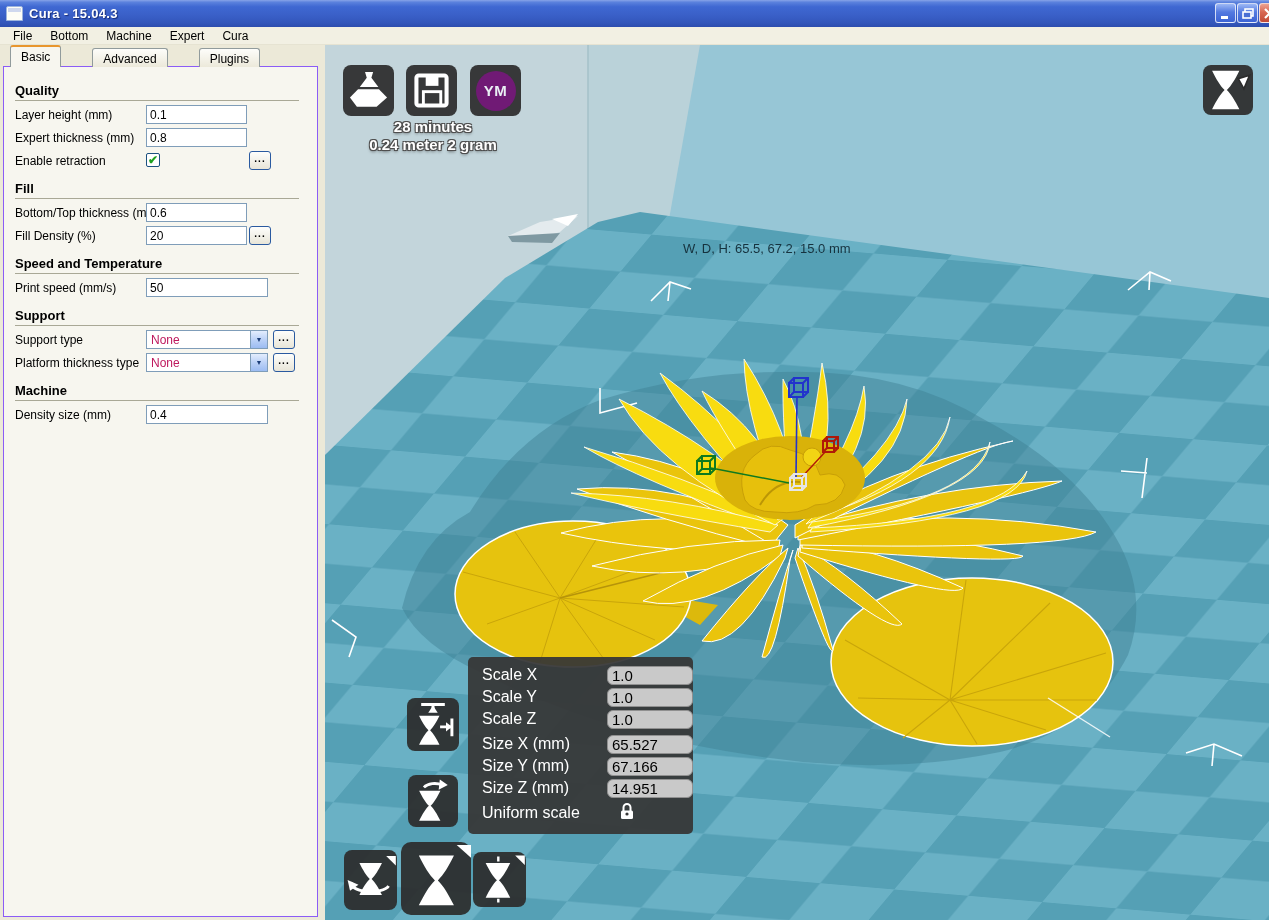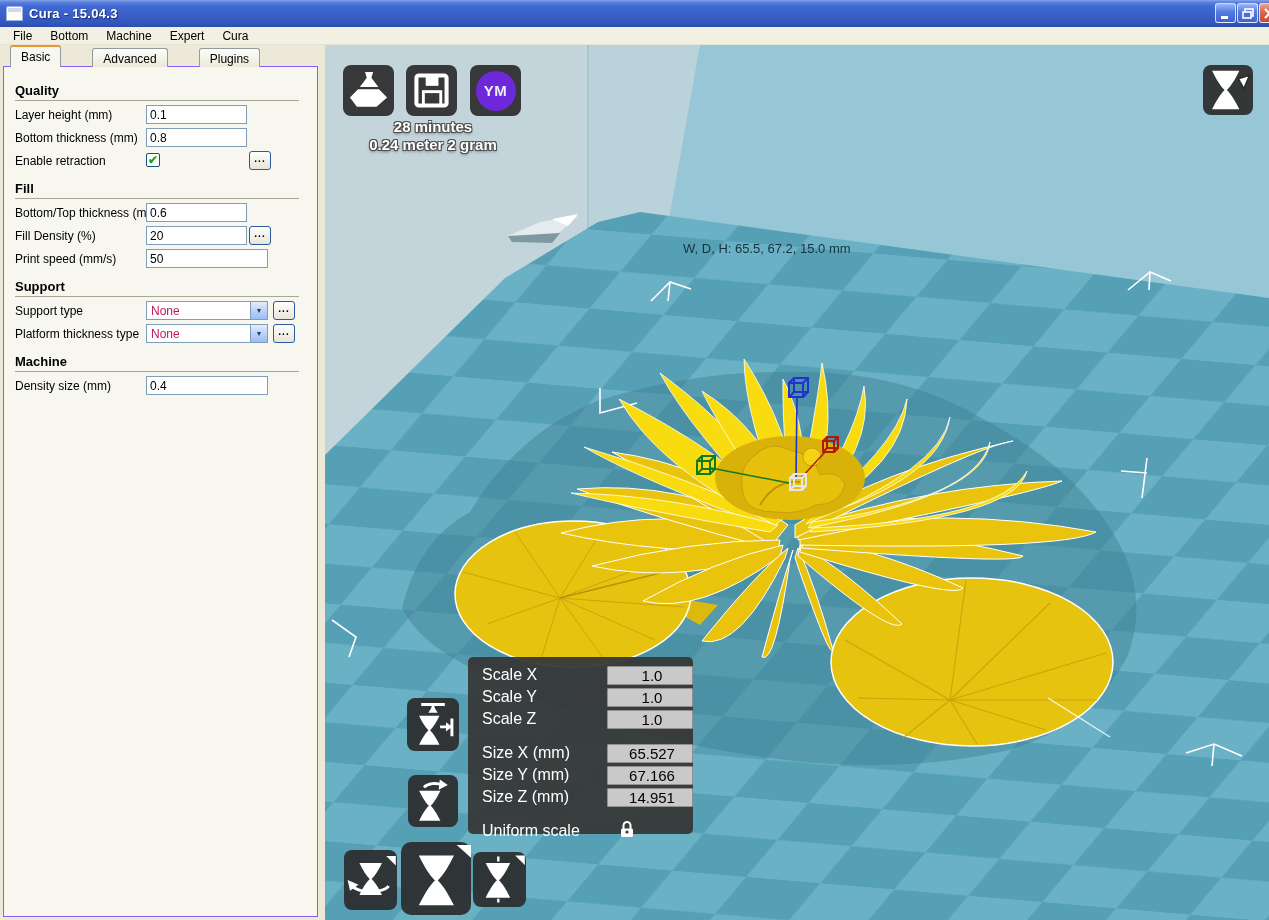--- a/index.html
+++ b/index.html
@@ -61,41 +61,41 @@
 
   
   .viewport { position:absolute; left:325px; top:45px; width:944px; height:875px; overflow:hidden; }
   .scene { position:absolute; left:0; top:0; }
 
   .vbtn { position:absolute; background:rgba(44,44,44,.93); border-radius:8px; padding:0; }
   .vbtn svg { display:block; width:100%; height:100%; }
   .btn-load { left:18px;  top:20px; width:51px; height:51px; }
   .btn-save { left:81px;  top:20px; width:51px; height:51px; }
   .btn-ym   { left:145px; top:20px; width:51px; height:51px; display:flex; align-items:center; justify-content:center; }
-  .ym-circle { width:40px; height:40px; border-radius:50%; background:#6d28d9; color:#e9f0f4;
+  .ym-circle { width:40px; height:40px; border-radius:50%; background:#701a75; color:#e9f0f4;
     font-weight:bold; font-size:15px; display:flex; align-items:center; justify-content:center; letter-spacing:.5px; }
   .btn-view   { left:878px; top:20px; width:50px; height:50px; }
   .btn-scalemax { left:82px;  top:653px; width:52px; height:53px; }
   .btn-reset    { left:83px;  top:730px; width:50px; height:52px; }
   .btn-rotate   { left:19px;  top:805px; width:53px; height:60px; }
   .btn-scale    { left:76px;  top:797px; width:70px; height:73px; border-radius:10px; }
   .btn-mirror   { left:148px; top:807px; width:53px; height:55px; }
 
   .stats { position:absolute; left:0; top:73px; width:216px; text-align:center; color:#fff;
     font-weight:bold; font-size:15px; line-height:18px;
     text-shadow:-1px -1px 0 #4e4e4e, 1px -1px 0 #4e4e4e, -1px 1px 0 #4e4e4e, 1px 1px 0 #4e4e4e, 0 2px 3px rgba(30,30,30,.55); }
   .whd { position:absolute; left:358px; top:196px; font-size:13px; color:#16323e; }
 
   .spanel { position:absolute; left:143px; top:612px; width:225px; height:177px;
     background:rgba(54,54,54,.94); border-radius:5px; padding-top:7px; }
   .srow { display:flex; align-items:center; height:22px; padding-left:14px; }
-  .srow.gap { margin-top:12px; }
+  .srow.gap { margin-top:3px; }
   .slabel { width:128px; color:#fff; font-size:16px; }
-  .sfield { width:86px; height:19px; background:#c9c9c9; border:1px solid #909090; border-radius:1px;
-    font:15px "Liberation Sans",sans-serif; color:#000; padding-left:4px;text-align:center; }
+  .sfield { width:86px; height:19px; background:#c9c9c9; border:1px solid #909090; border-radius:6px;
+    font:15px "Liberation Sans",sans-serif; color:#000; padding-left:4px; }
   .uni-label { color:#fff; font-size:16px; }
   .uni-lock { margin-left:40px; }
 </style>
 </head>
 <body>
 
 <div class="app">
 
   <div class="titlebar">
     <div class="tb-icon"></div>
@@ -133,40 +133,41 @@
     <div class="tab">Plugins</div>
   </div>
   <div class="tabpage">
 
     <div class="sec-title">Quality</div>
     <div class="row">
       <span class="lbl">Layer height (mm)</span>
       <input class="txt" value="0.1" style="">
     </div>
     <div class="row">
-      <span class="lbl">Bottom thickness (mm)</span>
+      <span class="lbl">Expert thickness (mm)</span>
       <input class="txt" value="0.8" style="">
     </div>
     <div class="row">
       <span class="lbl">Enable retraction</span>
       <span class="chkbox">✔</span>
       <span class="more">...</span>
     </div>
 
     <div class="sec-title">Fill</div>
     <div class="row">
       <span class="lbl">Bottom/Top thickness (mm)</span>
       <input class="txt" value="0.6" style="">
     </div>
     <div class="row">
       <span class="lbl">Fill Density (%)</span>
       <input class="txt" value="20" style="">
       <span class="more">...</span>
     </div>
 
+    <div class="sec-title">Speed and Temperature</div>
     <div class="row">
       <span class="lbl">Print speed (mm/s)</span>
       <input class="txt wide" value="50" style="">
     </div>
 
     <div class="sec-title">Support</div>
     <div class="row">
       <span class="lbl">Support type</span>
       <span class="combo">
         <span class="combo-val">None</span>

